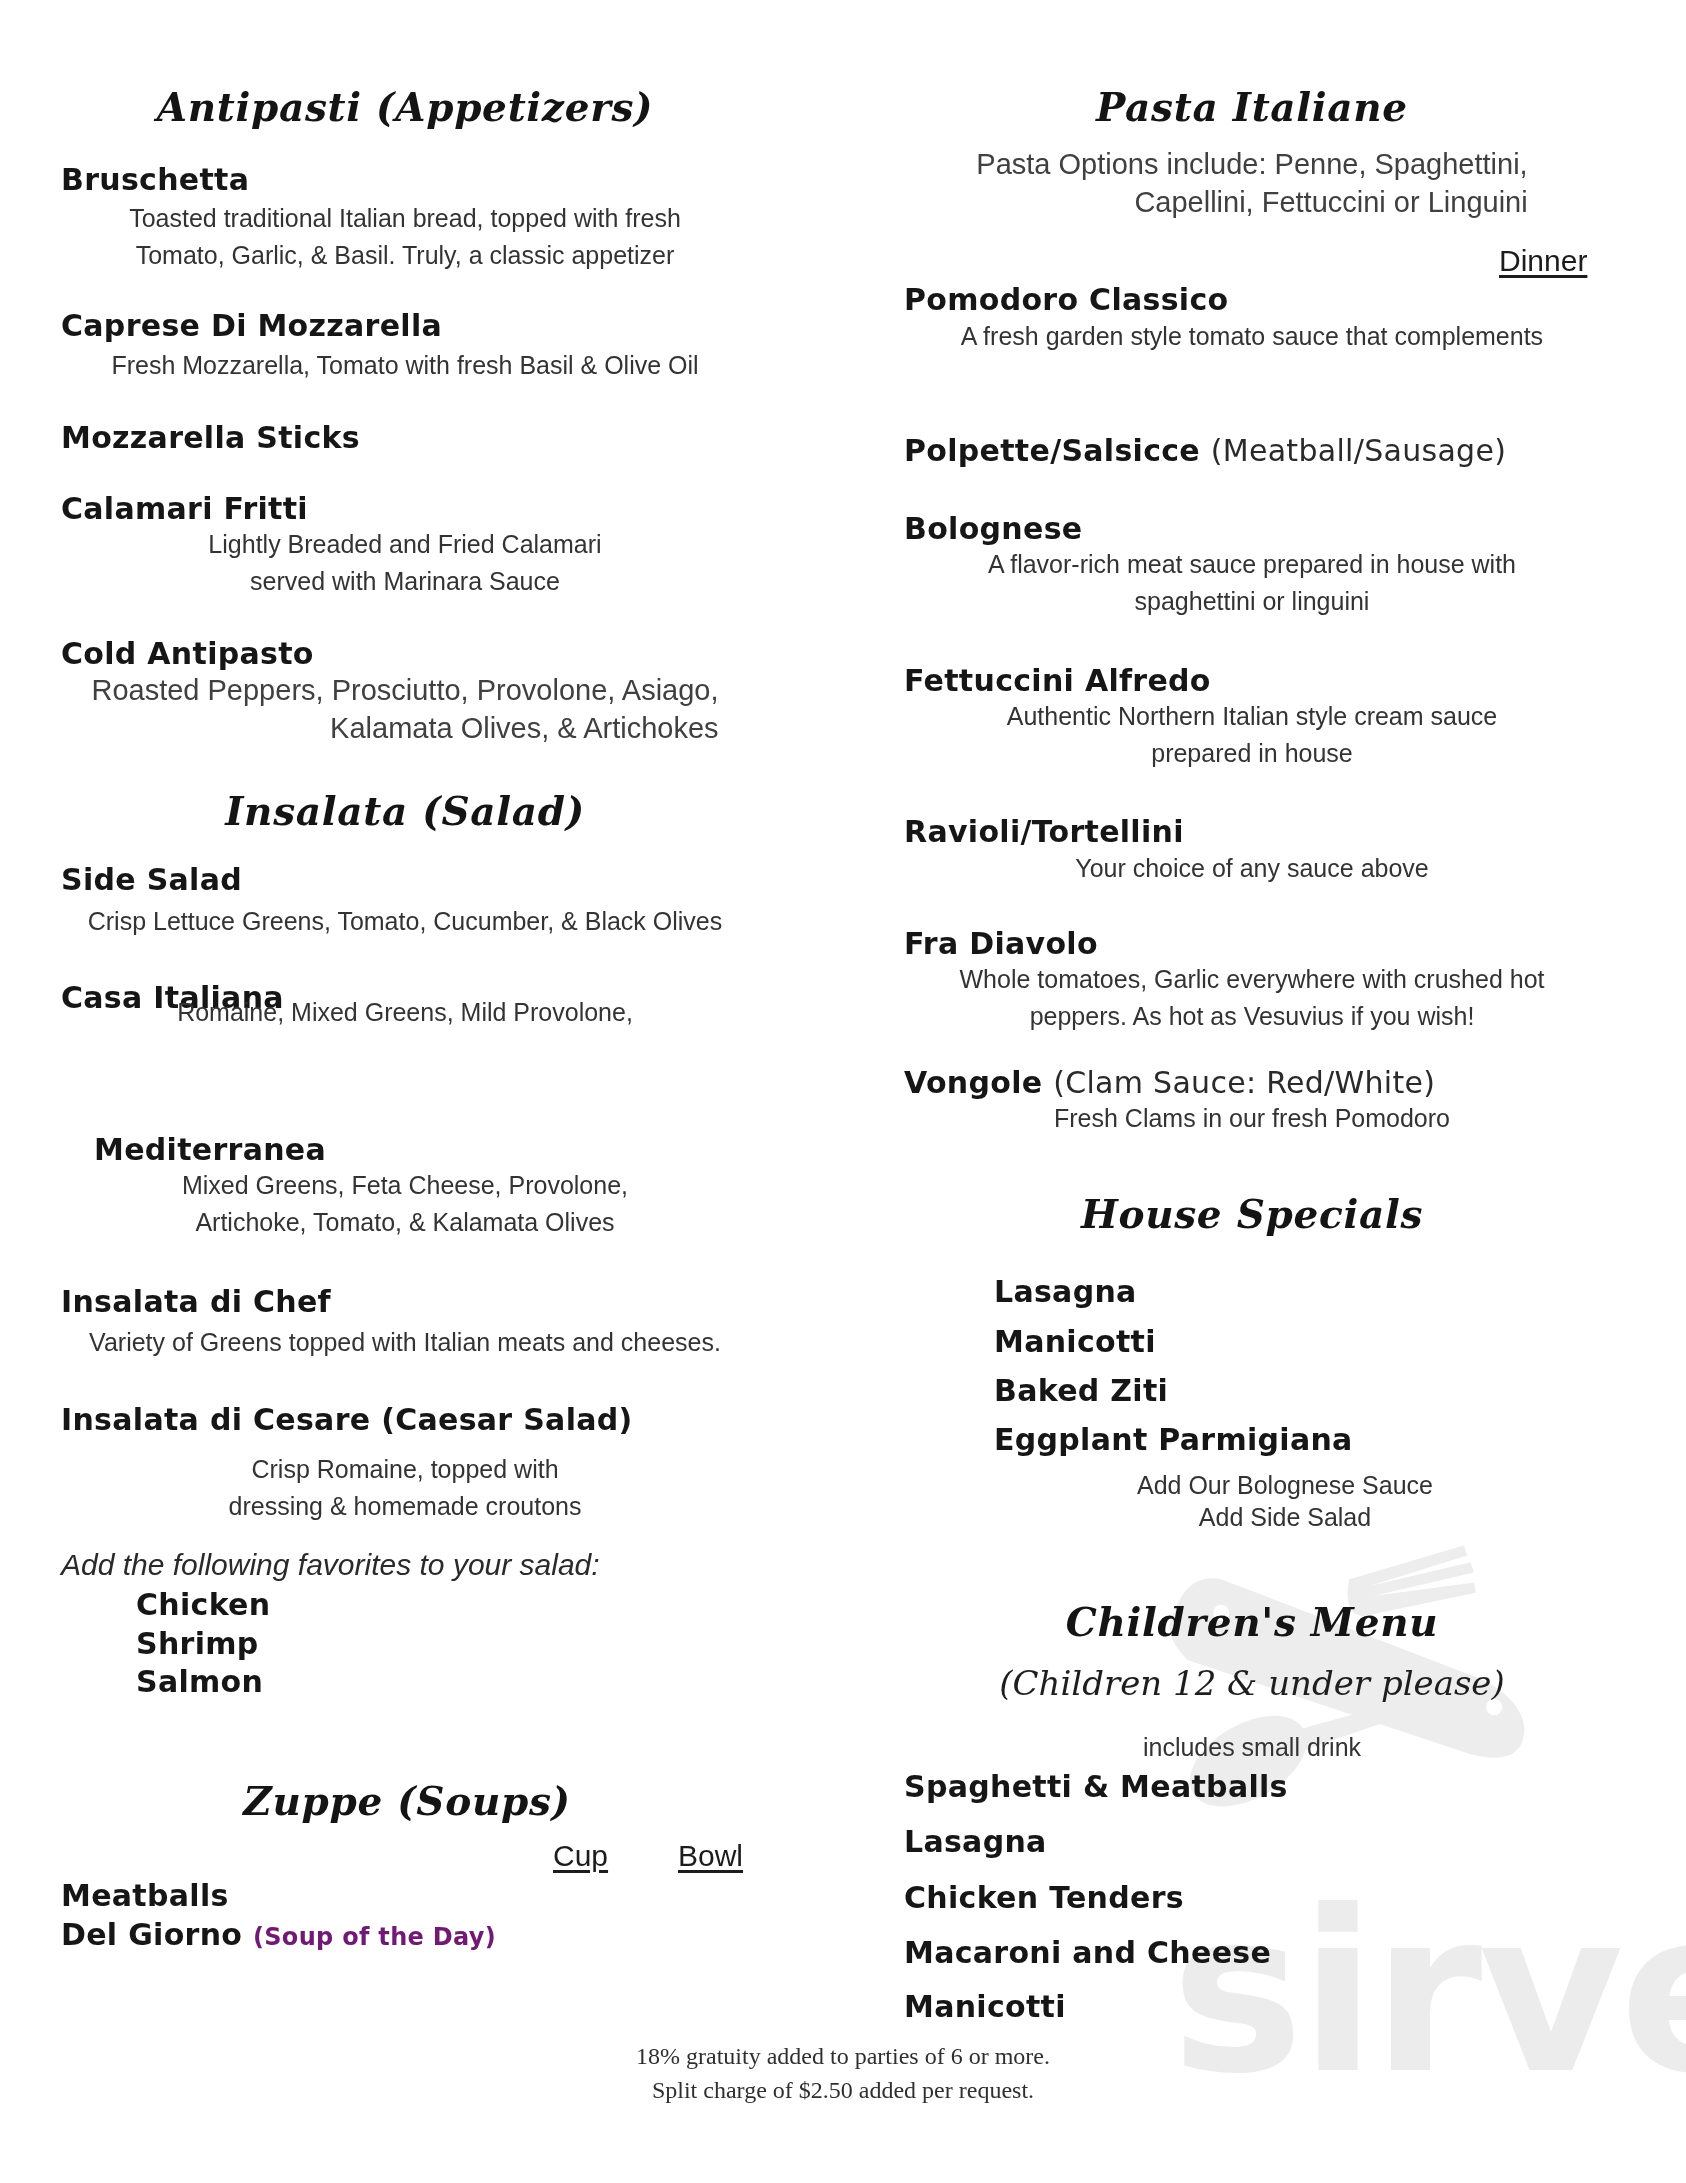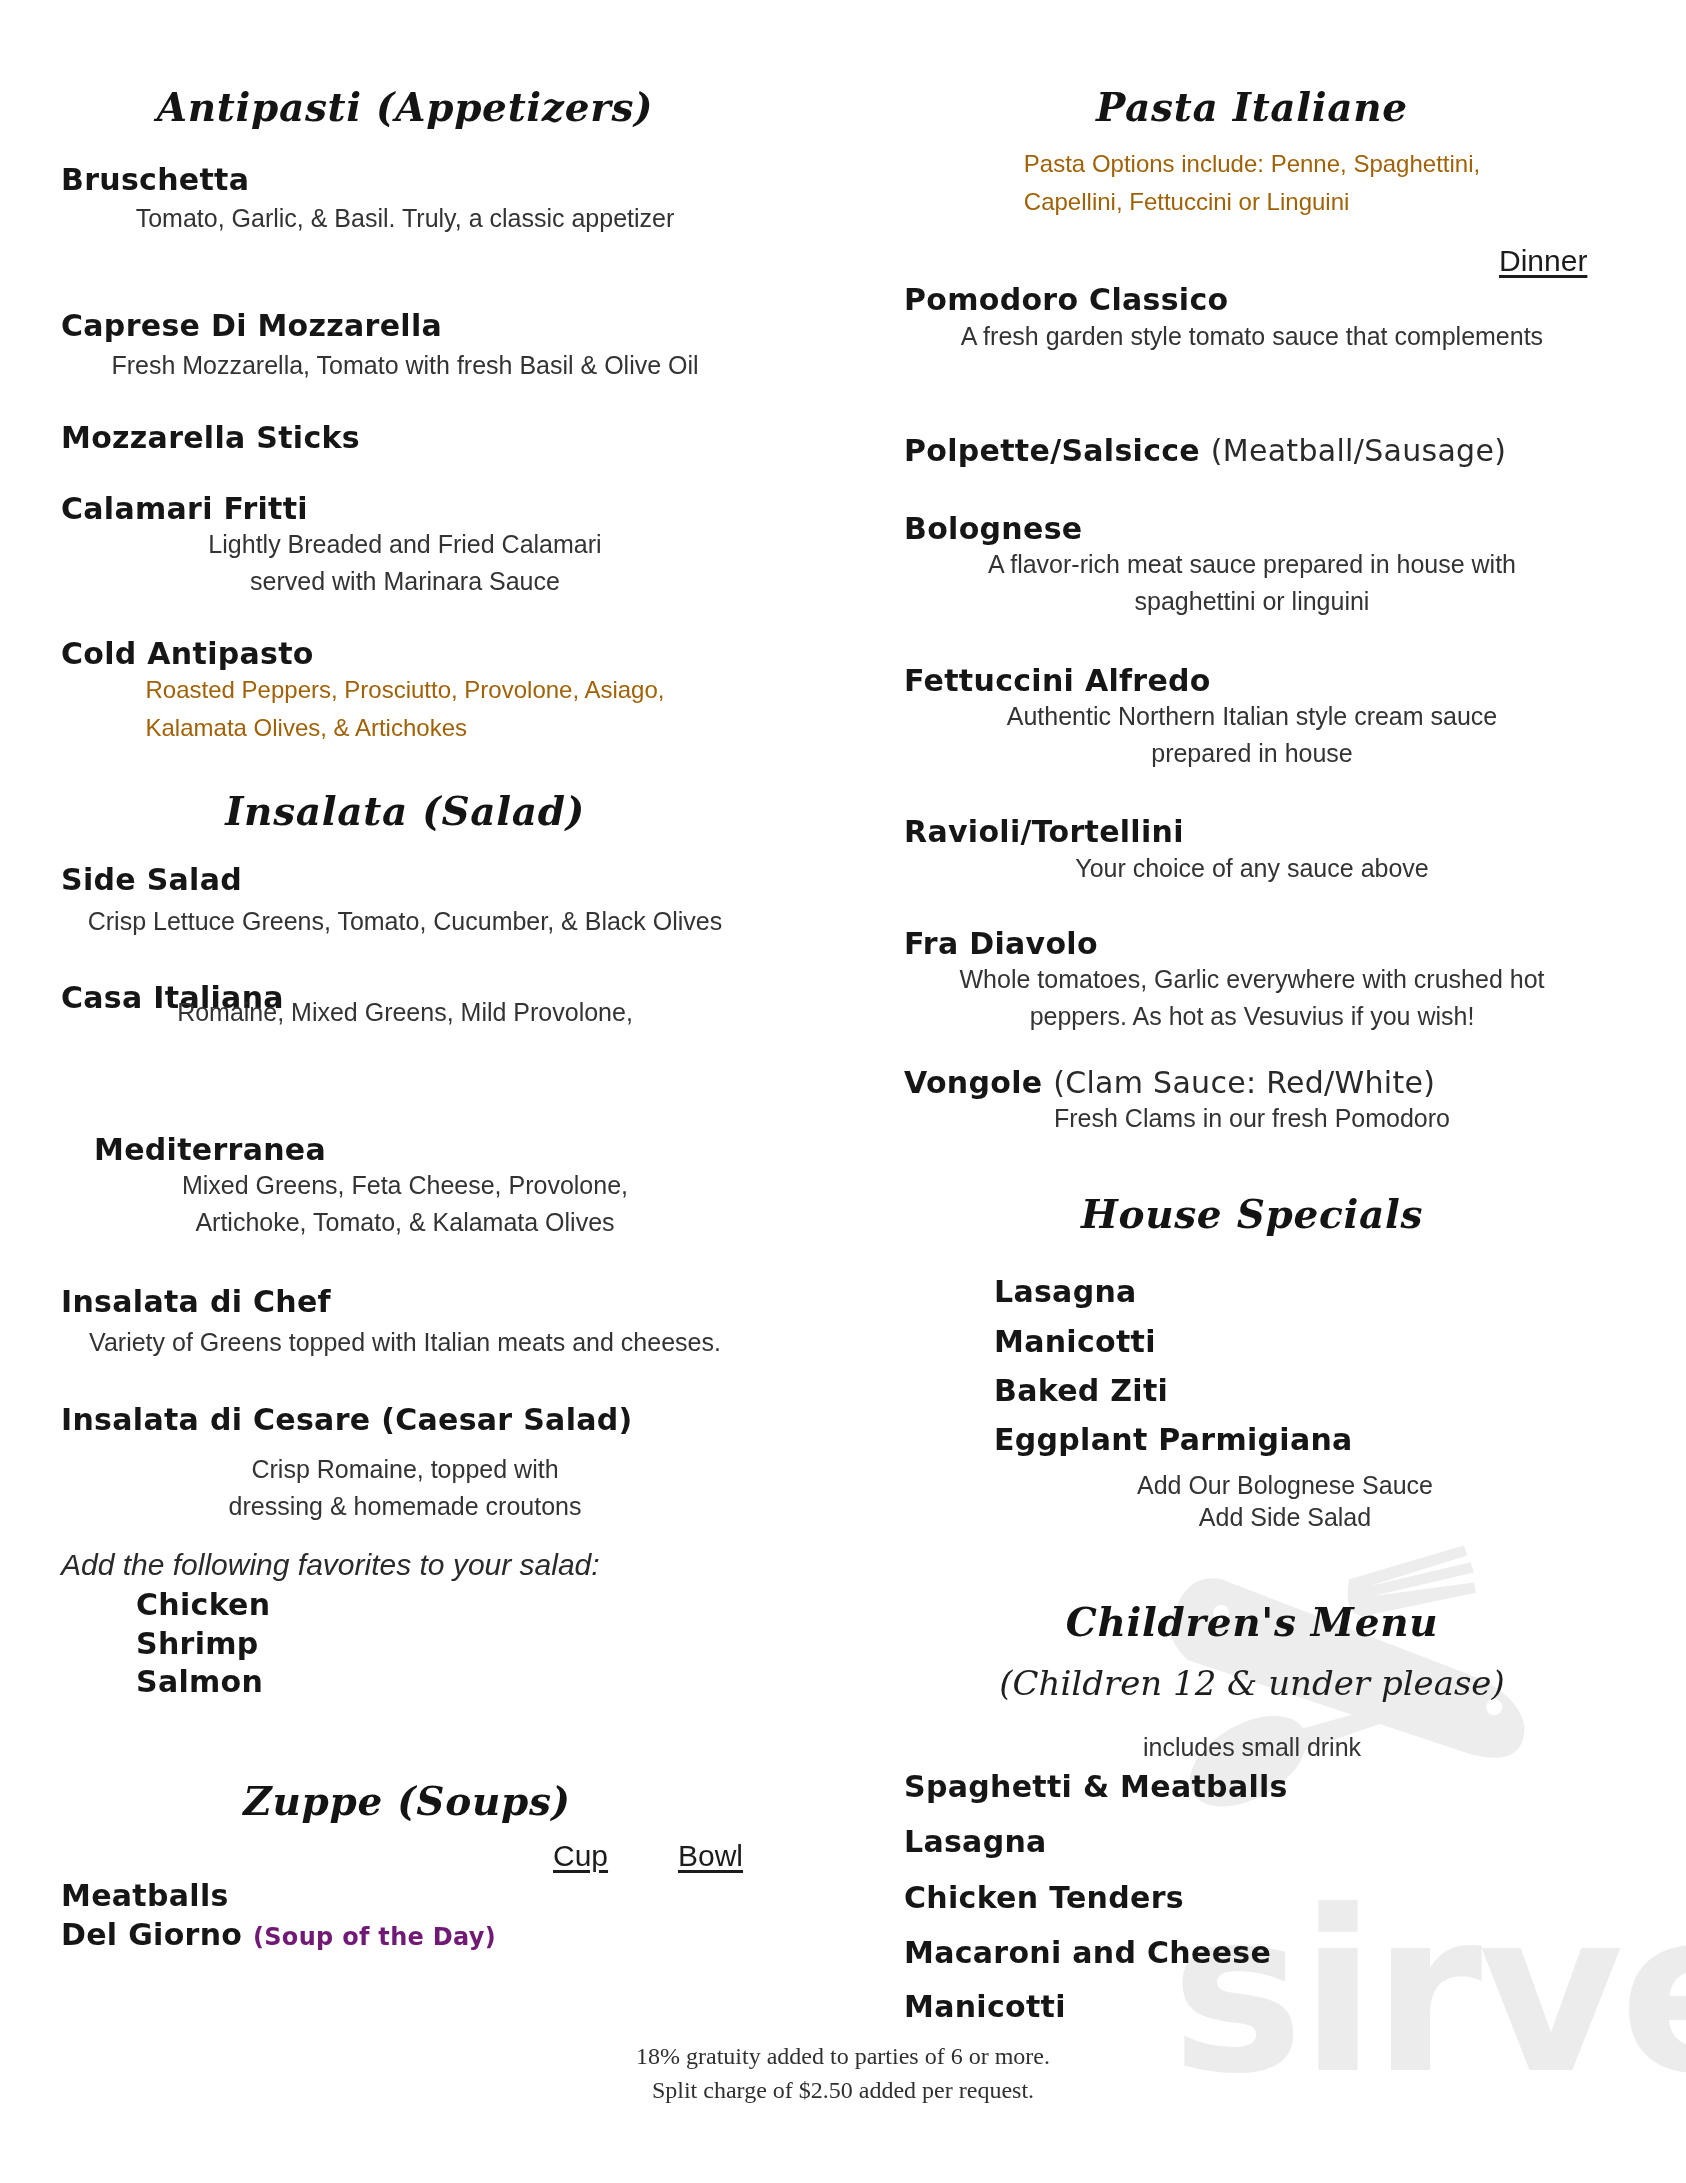--- a/index.html
+++ b/index.html
@@ -58,23 +58,23 @@
     .desc {
       font-family: "Liberation Sans", "DejaVu Sans", sans-serif;
       font-size: 25px;
       color: #333333;
       text-align: center;
       transform: translateX(-50%);
       line-height: 37px;
     }
     .desc-lg {
       font-family: "Liberation Sans", "DejaVu Sans", sans-serif;
-      font-size: 24px;
-      color: #a16207;
-      text-align: left;
+      font-size: 29px;
+      color: #404040;
+      text-align: right;
       transform: translateX(-50%);
       line-height: 38px;
     }
     .note-italic {
       font-family: "Liberation Sans", "DejaVu Sans", sans-serif;
       font-style: italic;
       font-size: 30px;
       color: #2a2a2a;
     }
     .underline-label {
@@ -137,20 +137,21 @@
   </svg>
   <div class="wm-text">sirved</div>
 
   <div class="content-layer">
 
     <section>
       <div class="abs heading" style="left:405px; top:84px;">Antipasti (Appetizers)</div>
 
       <div class="abs item-name" style="left:61px; top:162px;">Bruschetta</div>
       <div class="abs desc" style="left:405px; top:200px;">
+        <div>Toasted traditional Italian bread, topped with fresh</div>
         <div>Tomato, Garlic, &amp; Basil. Truly, a classic appetizer</div>
       </div>
 
       <div class="abs item-name" style="left:61px; top:308px;">Caprese Di Mozzarella</div>
       <div class="abs desc" style="left:405px; top:347px;">
         <div>Fresh Mozzarella, Tomato with fresh Basil &amp; Olive Oil</div>
       </div>
 
       <div class="abs item-name" style="left:61px; top:420px;">Mozzarella Sticks</div>
 

